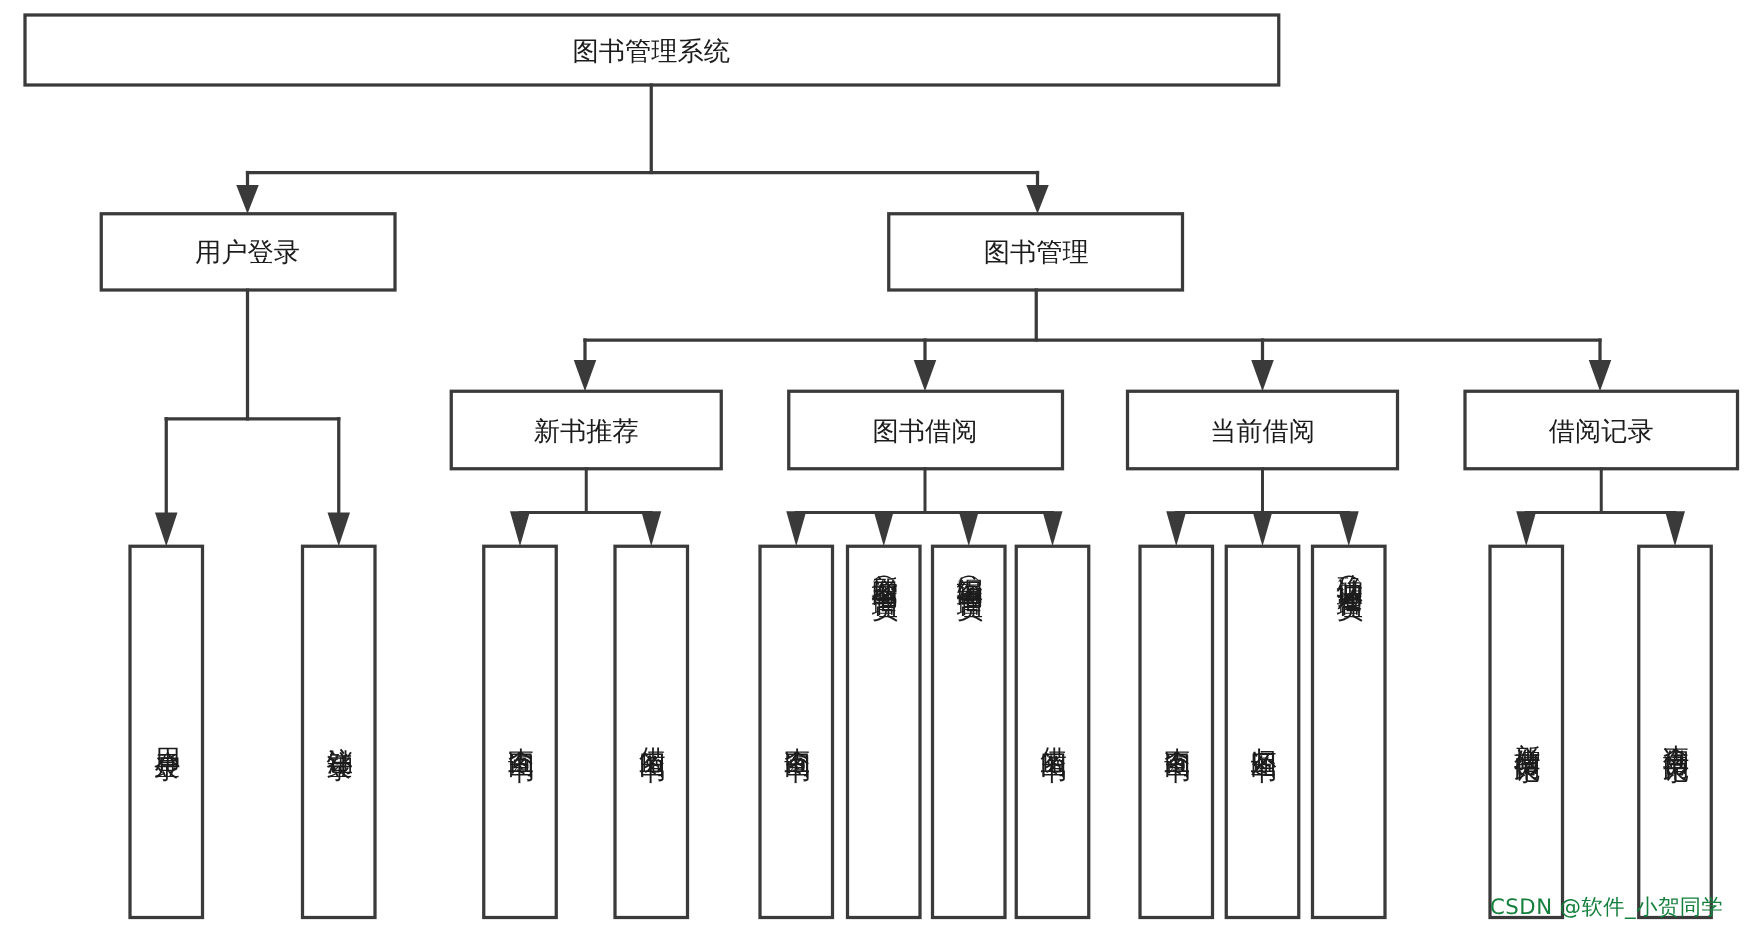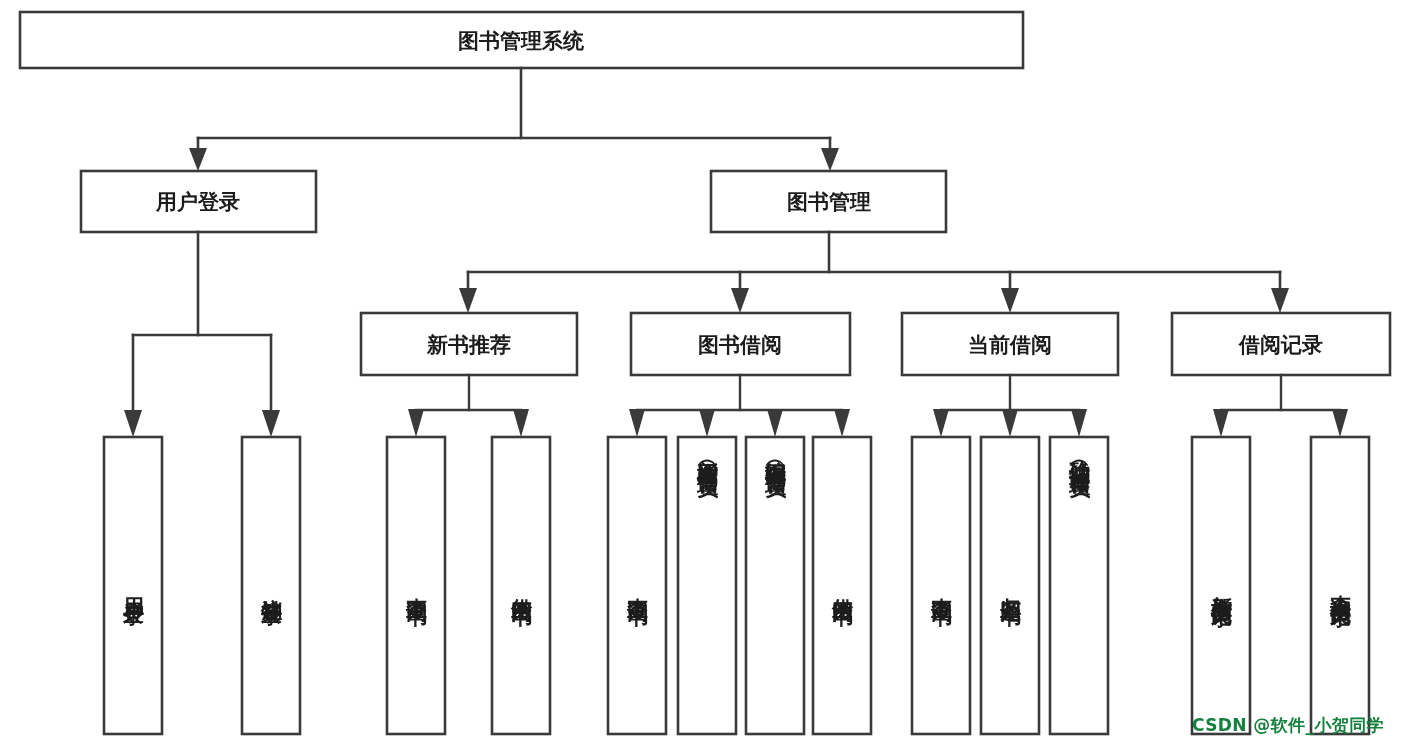--- a/index.html
+++ b/index.html
@@ -10,21 +10,20 @@
   body {
     width: 1405px;
     height: 747px;
     font-family: "DejaVu Sans", "Liberation Sans", sans-serif;
     overflow: hidden;
   }
   #diagram-root {
     position: relative;
     width: 1405px;
     height: 747px;
-    font-weight: bold;
   }
   svg#flowchart {
     position: absolute;
     top: 0;
     left: 0;
     width: 1405px;
     height: 747px;
   }
   .node-box {
     fill: #ffffff;

